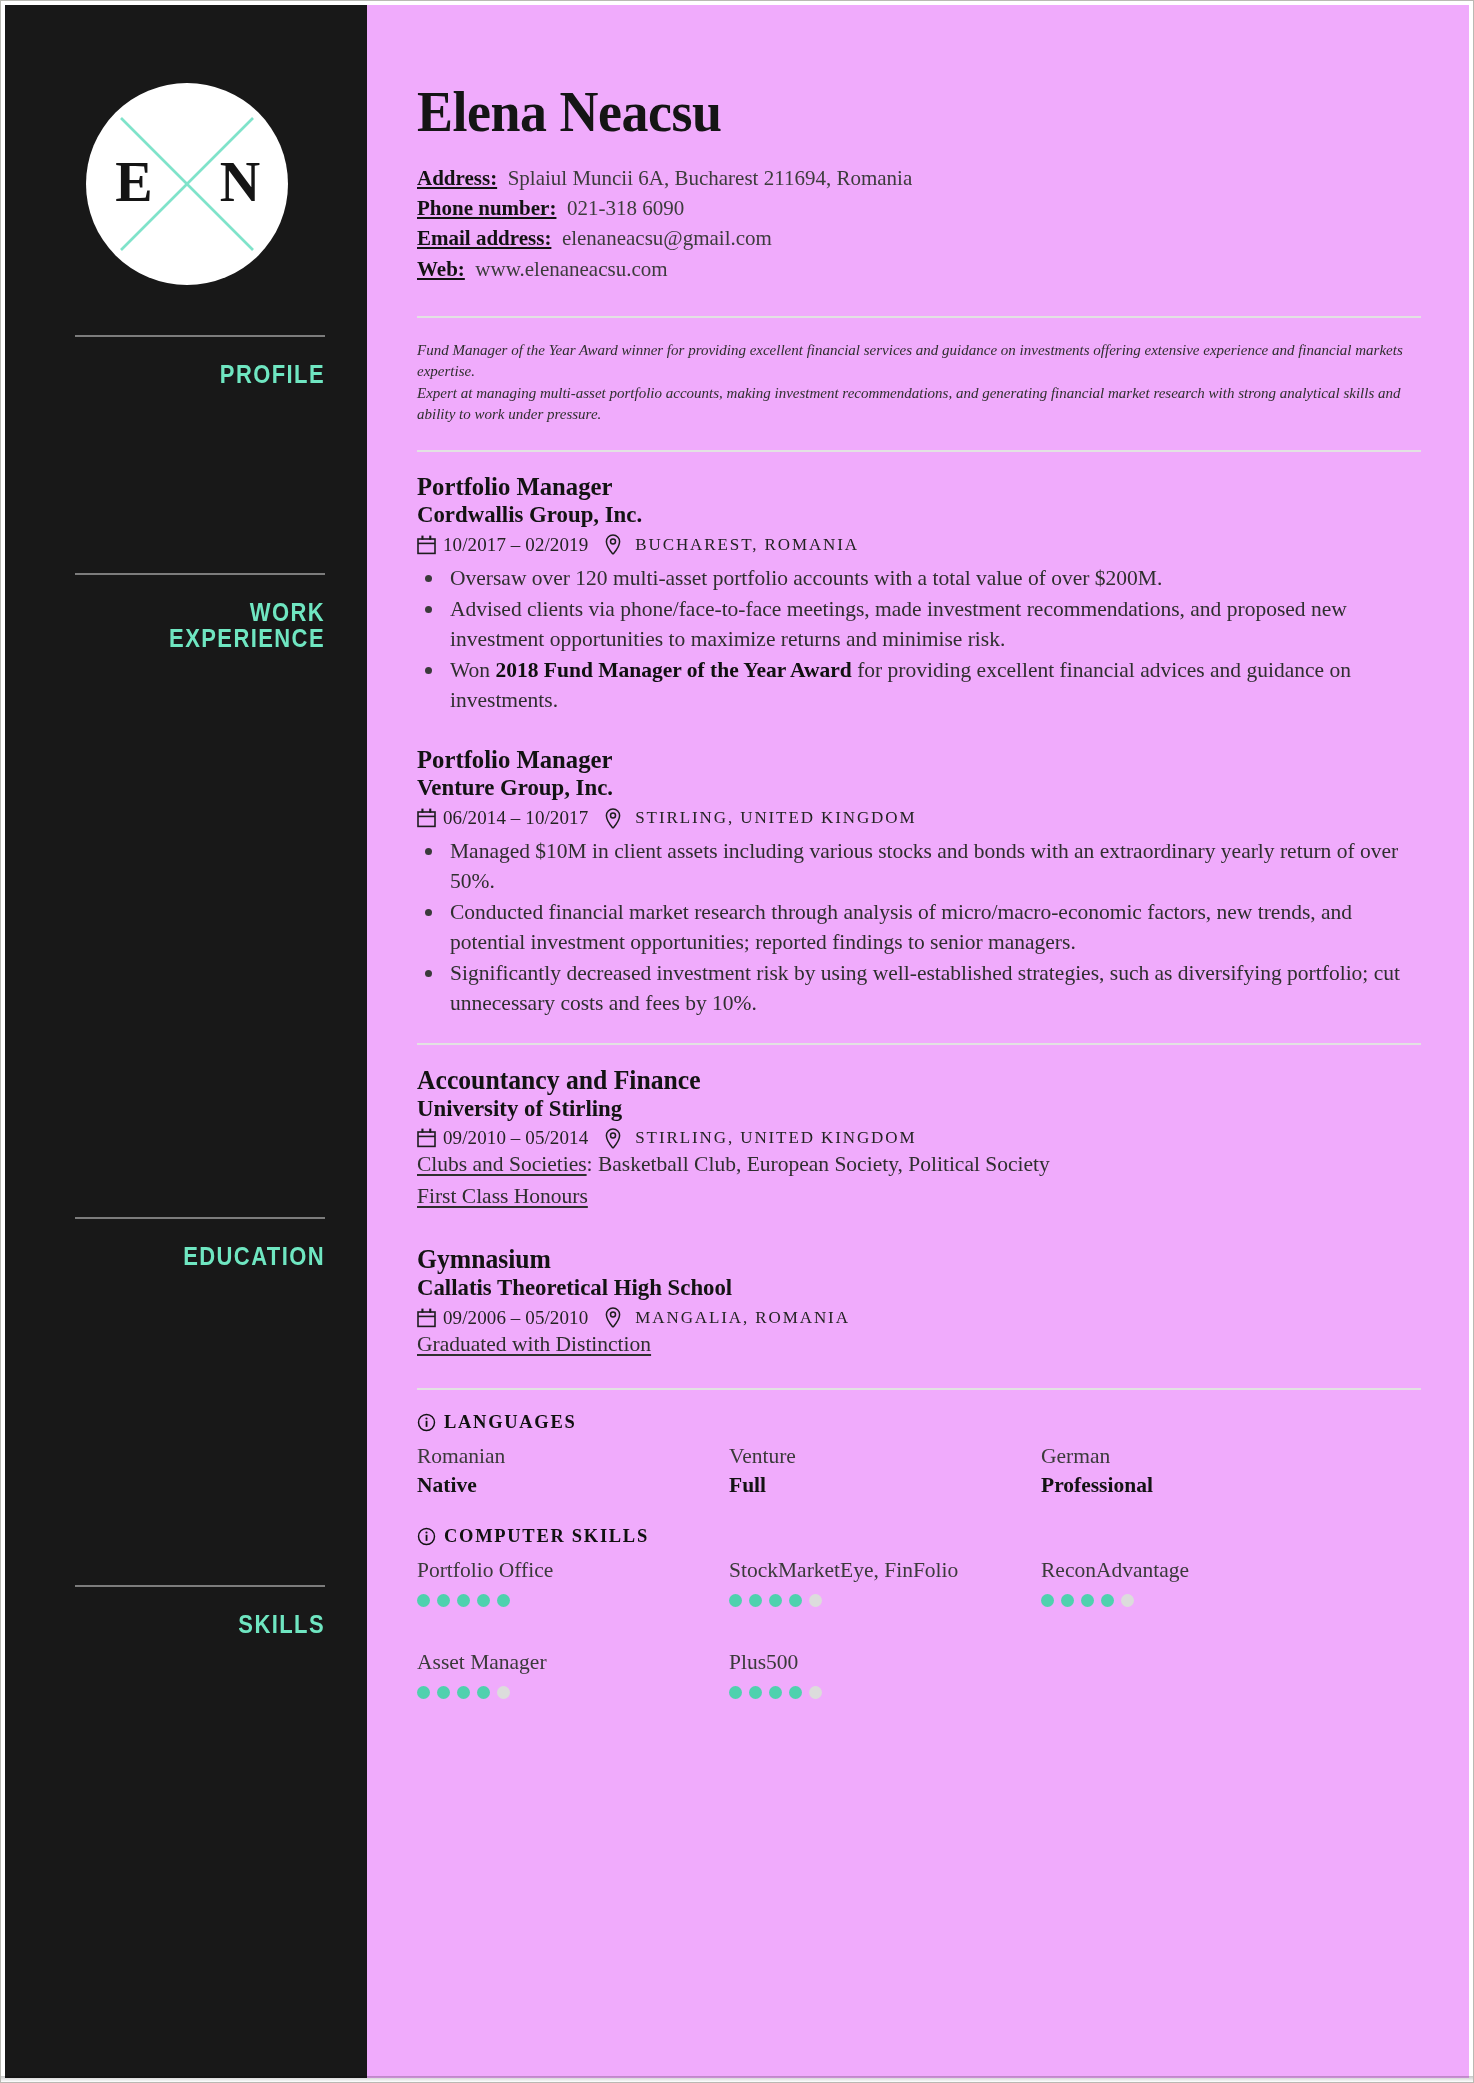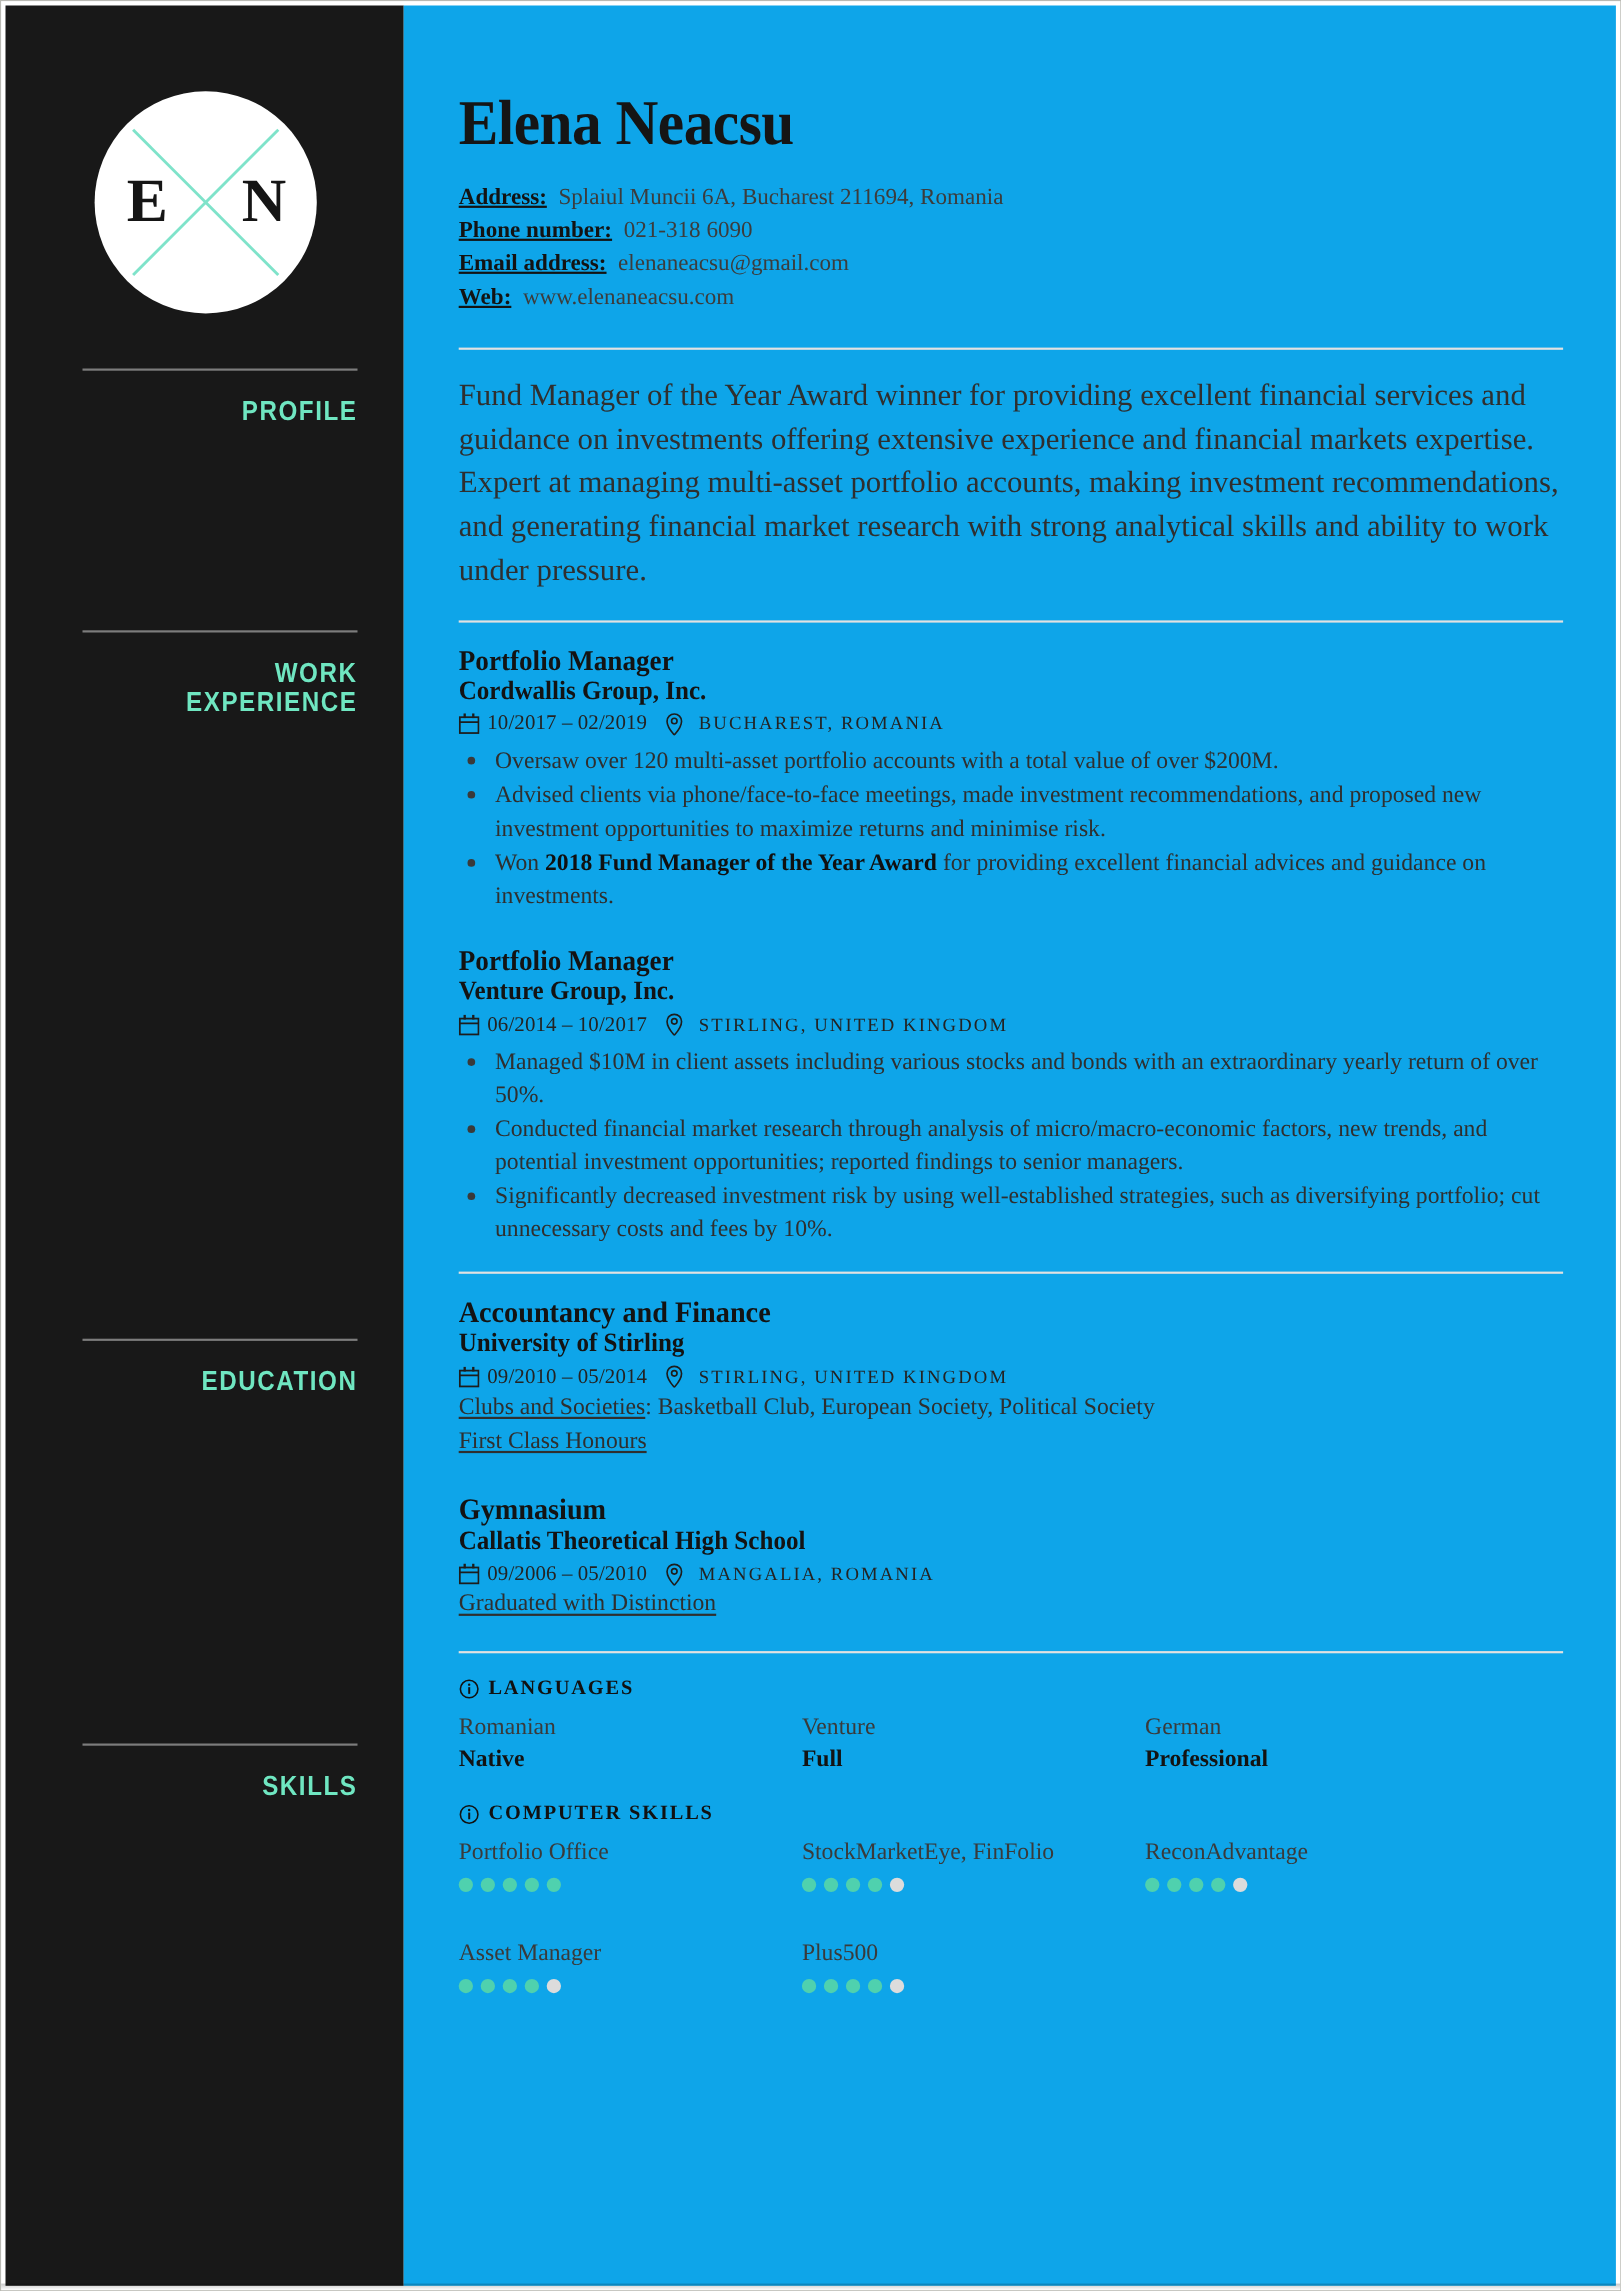--- a/index.html
+++ b/index.html
@@ -77,21 +77,21 @@
     transform-origin: right center;
   }
 
   
   .main {
     position: absolute;
     left: 366px;
     top: 4px;
     right: 4px;
     bottom: 4px;
-    background: #0ea5e9;
+    background: #f0abfc;
   }
   .main-inner {
     position: absolute;
     left: 50px;
     top: 0;
     right: 48px;
   }
 
   .name {
     font-family: "Liberation Serif", serif;
@@ -120,24 +120,25 @@
   .contact-row { white-space: nowrap; }
 
   .hr {
     height: 2px;
     background: #e2e2e2;
     margin: 0;
   }
   .sec-block { padding-top: 0; }
 
   .profile-text {
-    font-size: 28px;
+    font-size: 15px;
     line-height: 1.42;
     color: #2f2f2f;
     margin: 0;
+    font-style: italic;
   }
   .profile-text p { margin: 0; }
 
   .job-title {
     font-weight: bold;
     font-size: 26px;
     color: #131313;
     line-height: 1.12;
     transform: scaleX(0.95);
     transform-origin: left center;

